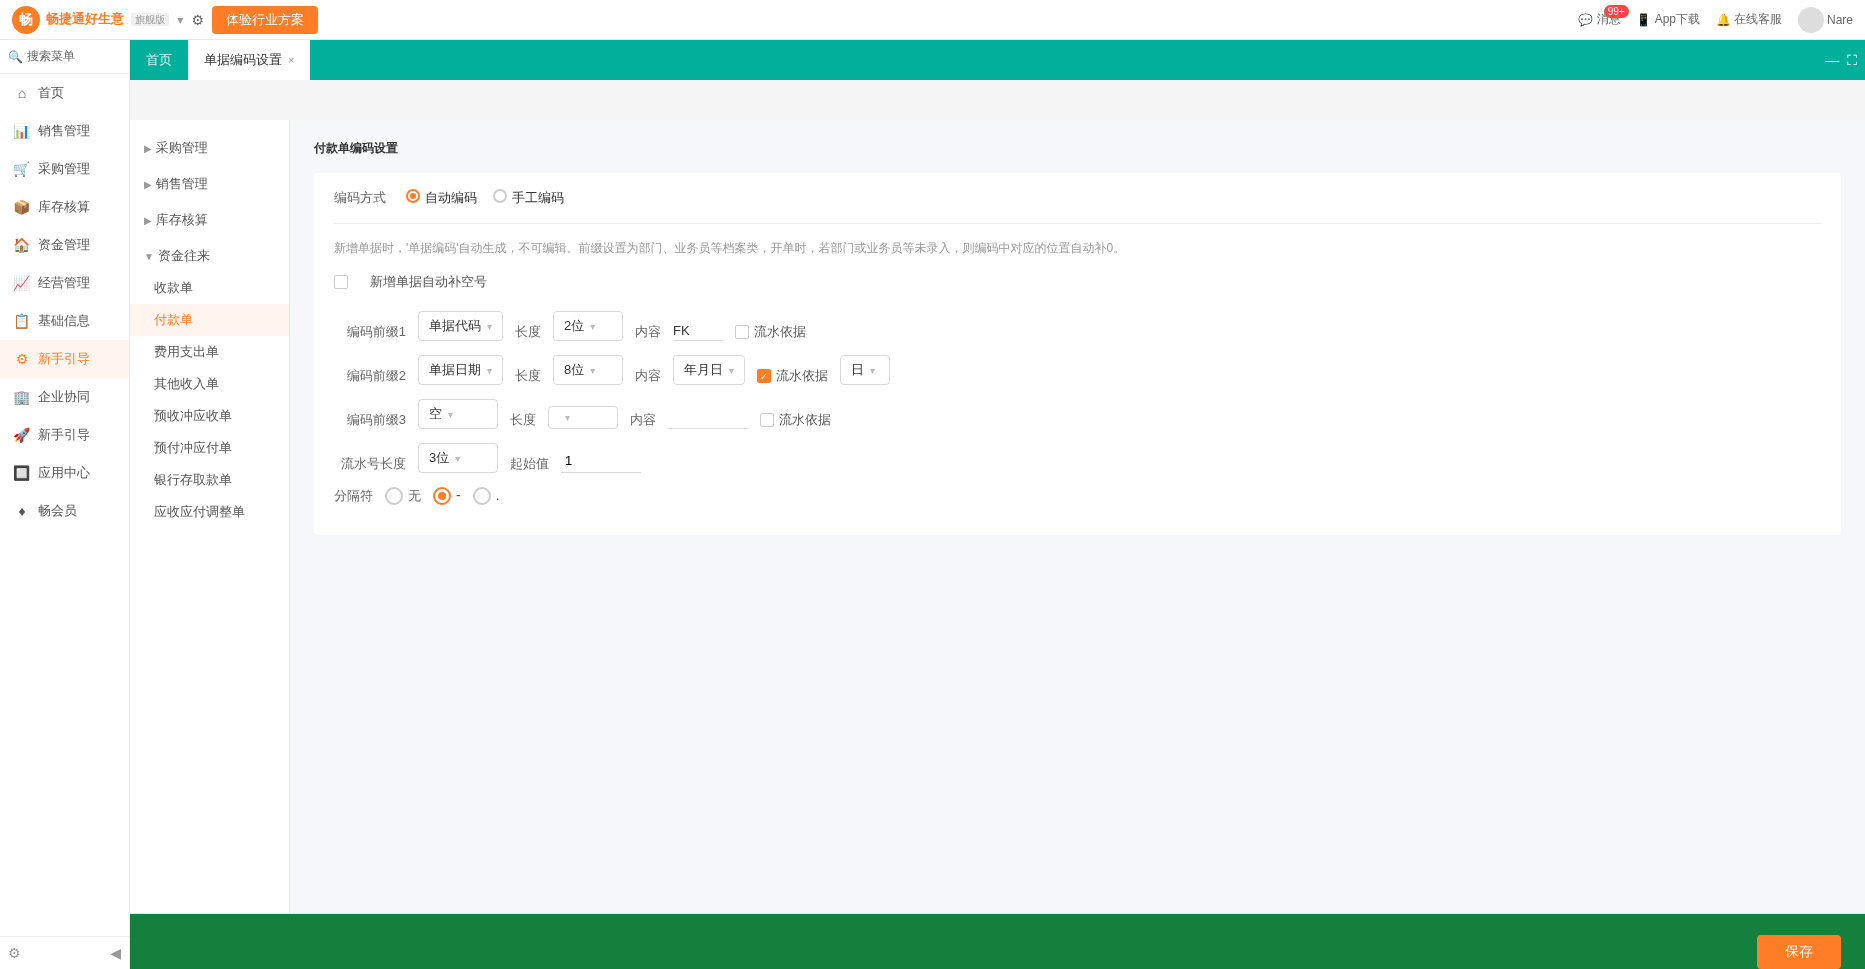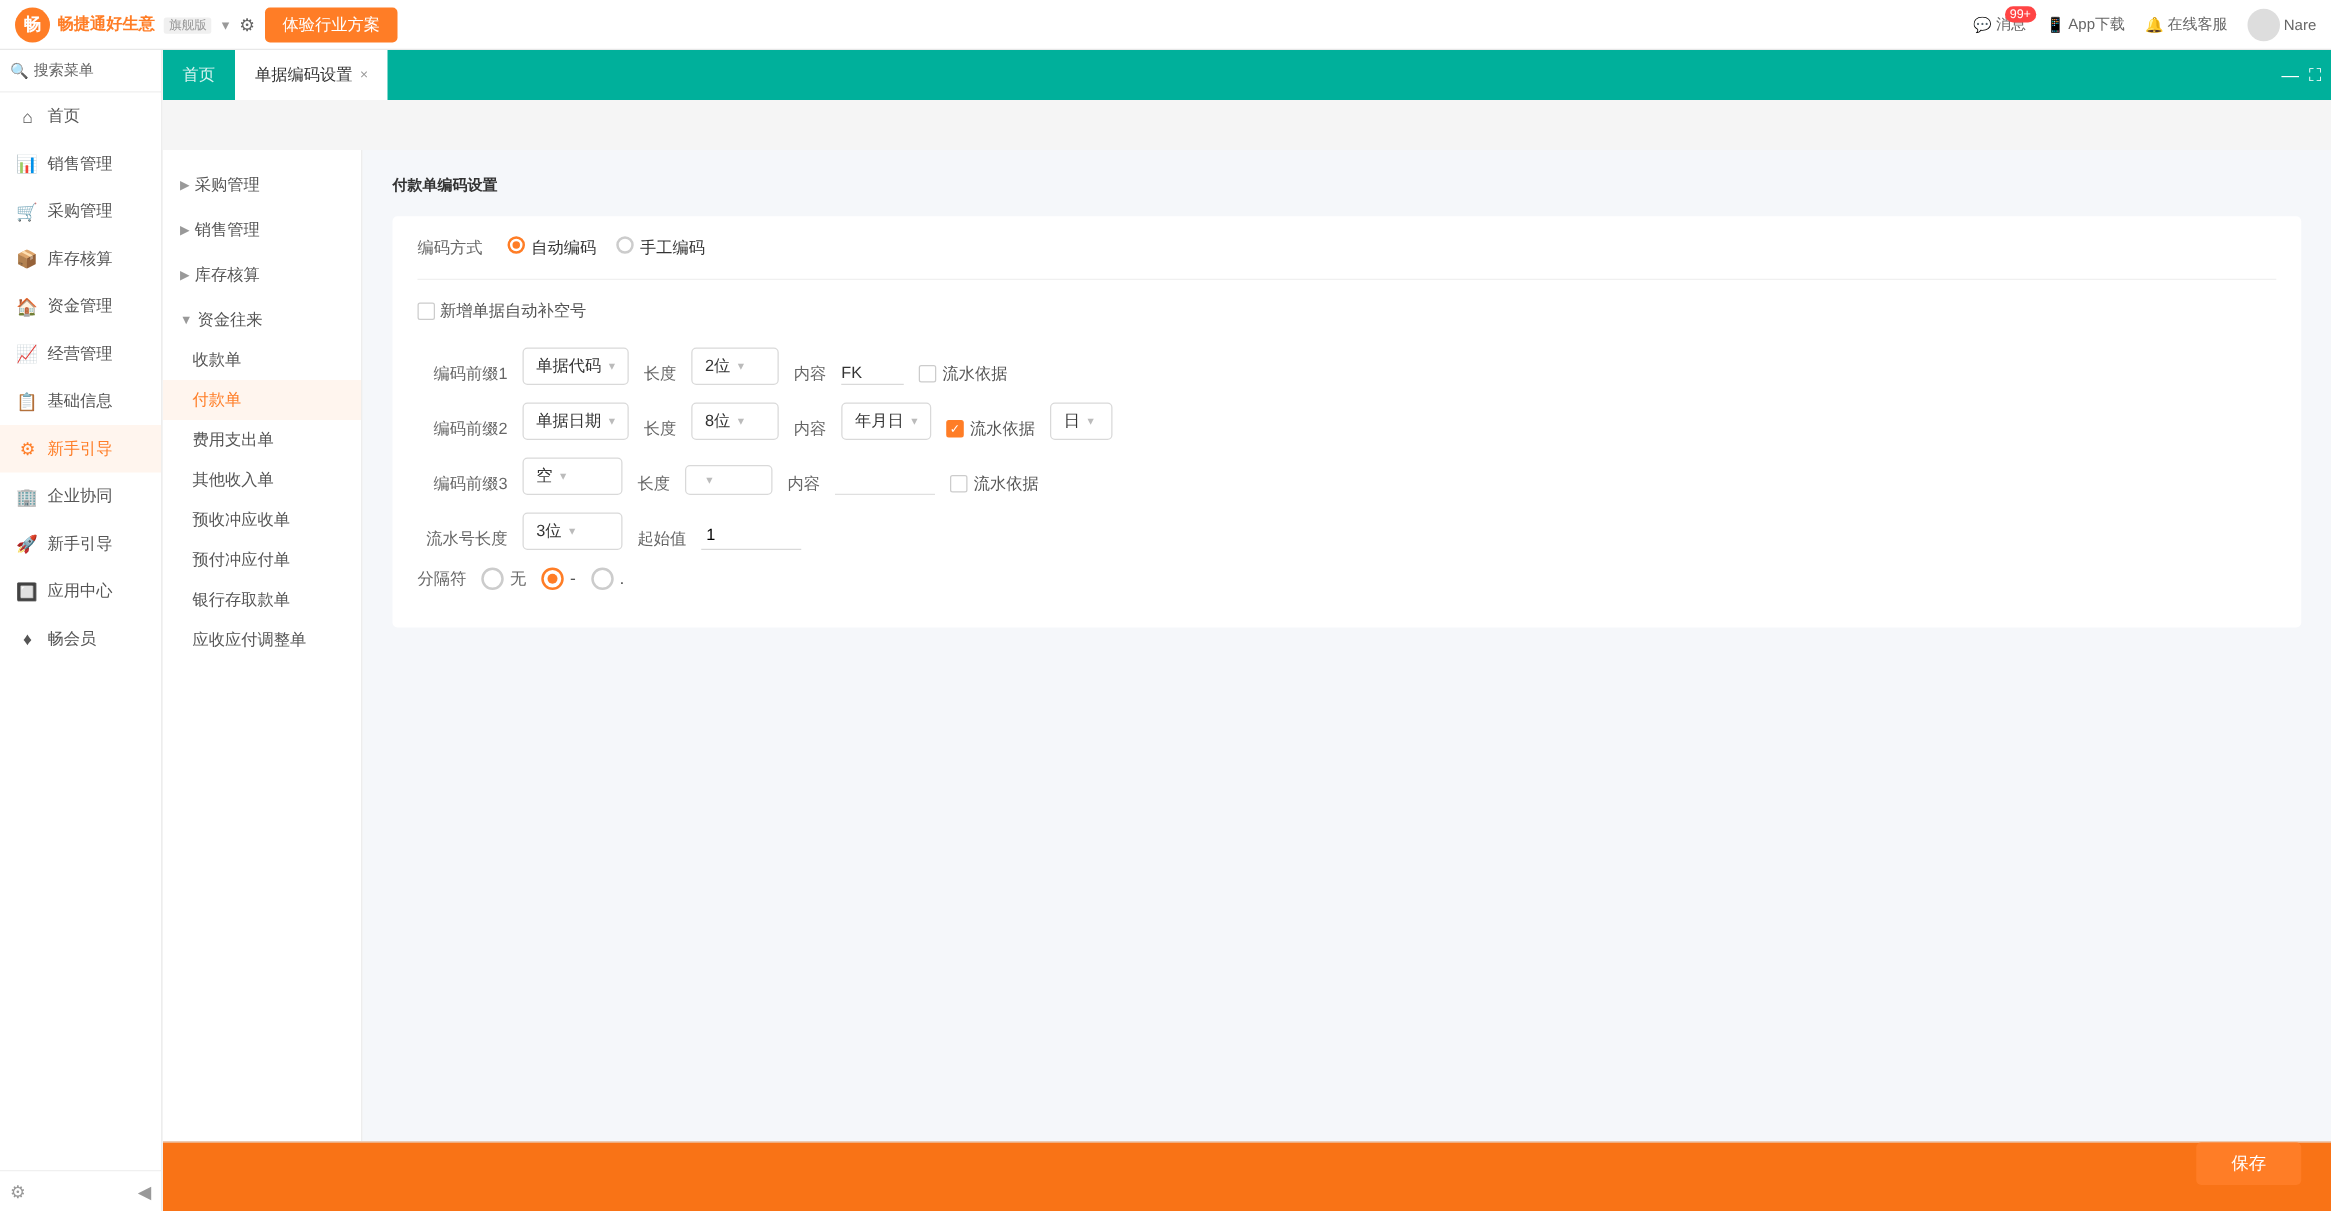--- a/index.html
+++ b/index.html
@@ -154,21 +154,21 @@
       padding: 16px 20px;
       display: inline-block;
       margin-bottom: 20px;
       min-width: 240px;
     }
     .preview-label { font-size: 12px; color: #999; margin-bottom: 4px; }
     .preview-code { font-size: 18px; font-weight: bold; color: #333; }
     .preview-format { font-size: 11px; color: #bbb; margin-top: 4px; }
 
     
-    .auto-fill-row { display: flex; align-items: center; gap: 4px; margin-bottom: 20px; font-size: 13px; color: #555; }
+    .auto-fill-row { display: flex; align-items: center; gap: 22px; margin-bottom: 20px; font-size: 13px; color: #555; }
     .checkbox-box {
       width: 14px; height: 14px; border: 1px solid #ccc; border-radius: 2px;
       display: flex; align-items: center; justify-content: center; cursor: pointer; flex-shrink: 0;
     }
 
     
     .form-row { display: flex; align-items: flex-end; gap: 12px; margin-bottom: 14px; }
     .form-label { width: 72px; color: #666; font-size: 13px; flex-shrink: 0; text-align: right; }
     .length-label { color: #666; font-size: 13px; }
     .content-label { color: #666; font-size: 13px; }
@@ -185,24 +185,24 @@
     .sep-dot.checked::after { content: ''; width: 8px; height: 8px; background: #ff7d26; border-radius: 50%; }
     .sep-char { font-size: 14px; color: #555; }
 
     
     .bottom-bar {
       position: fixed;
       bottom: 0;
       left: 130px;
       right: 0;
       height: 56px;
-      background: #f97316;
+      background: #15803d;
       border-top: 1px solid #e8e8e8;
       display: flex;
-      align-items: flex-start;
+      align-items: flex-end;
       justify-content: flex-end;
       padding: 0 24px;
       z-index: 88;
     }
     .save-btn {
       background: #ff7d26; color: white; border: none;
       padding: 8px 28px; border-radius: 4px; cursor: pointer; font-size: 14px;
     }
 
     
@@ -381,20 +381,21 @@
               <span>自动编码</span>
             </label>
             <label class="radio-item">
               <div class="radio-circle"></div>
               <span>手工编码</span>
             </label>
           </div>
         </div>
 
         
+        <div class="hint-text">新增单据时，'单据编码'自动生成，不可编辑。前缀设置为部门、业务员等档案类，开单时，若部门或业务员等未录入，则编码中对应的位置自动补0。</div>
 
         
 
         
         <div class="auto-fill-row">
           <div class="checkbox-box"></div>
           <span>新增单据自动补空号</span>
         </div>
 
         

